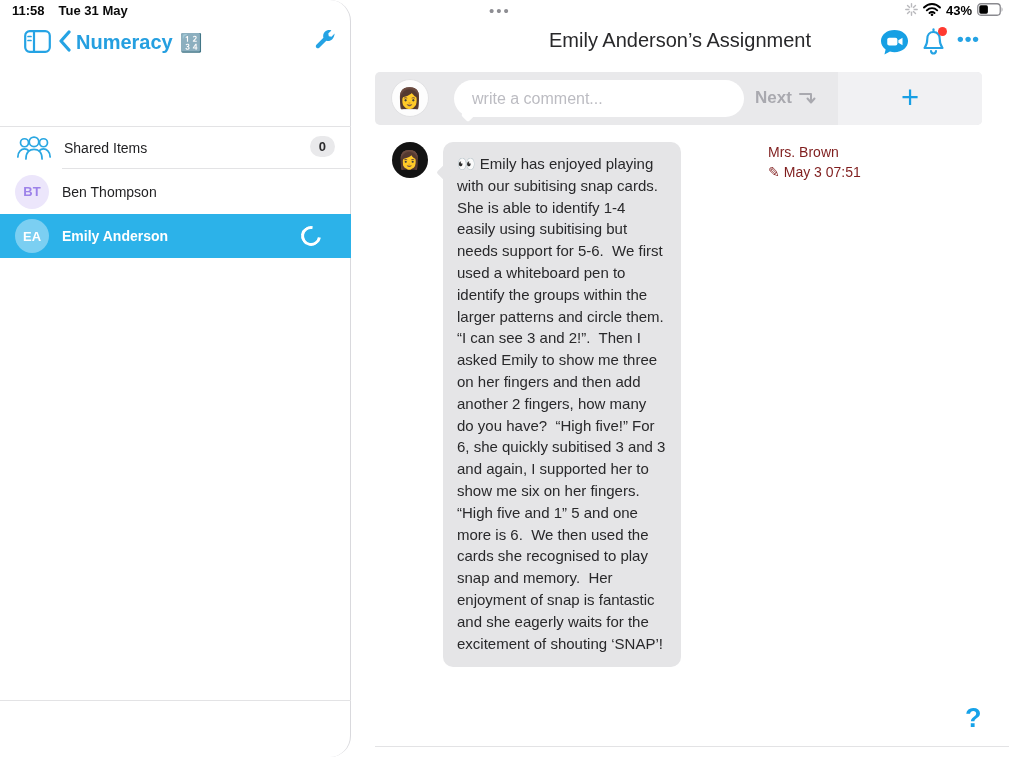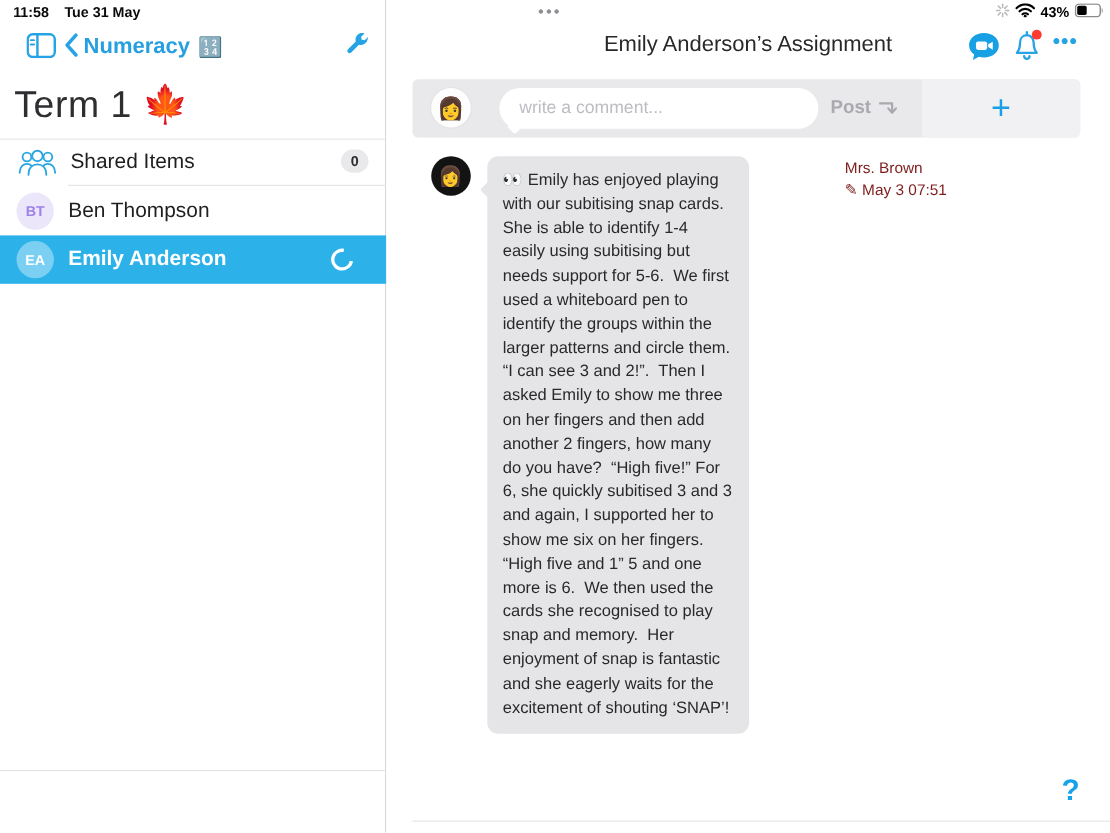--- a/index.html
+++ b/index.html
@@ -2,30 +2,30 @@
 <html><head>
 <meta charset="utf-8">
 <style>
   * { margin:0; padding:0; box-sizing:border-box; }
   html,body { width:1009px; height:757px; overflow:hidden; background:#fff;
               font-family:"Liberation Sans", sans-serif; }
   .abs { position:absolute; }
 
   
   #sidebar { position:absolute; left:0; top:0; width:351px; height:757px;
-             background:#fff; border-right:1px solid #d9d9dd; }
+             background:#fff; border-right:1px solid #d9d9dd;border-radius:21px; }
   .status-left { left:12px; top:3px; font-size:13px; font-weight:700; color:#0a0a0a; }
   .status-left span { margin-right:14px; }
   .nav-row { left:0; top:26px; width:351px; height:36px; }
   .back-label { position:absolute; left:76px; top:5px; font-size:20px; font-weight:700; color:#259fe0; }
   .subject-emoji { position:absolute; left:180px; top:6px; font-size:18px; }
   .term-title { left:13px; top:74px; font-size:34px; color:#2e2e30; letter-spacing:.5px; }
   .divider { position:absolute; height:1px; background:#e3e3e5; }
   .row { position:absolute; left:0; width:351px; display:flex; align-items:center; }
-  .row-label { font-size:19px; color:#1f1f21; }
+  .row-label { font-size:14px; color:#1f1f21; }
   .count-badge { position:absolute; right:16px; top:9px; background:#e9e9eb; color:#2c2c2e;
                  font-size:13px; font-weight:700; padding:3px 9px; border-radius:11px; }
   .avatar-s { width:34px; height:34px; border-radius:50%; display:flex; align-items:center;
               justify-content:center; font-size:13px; font-weight:700; flex:0 0 auto; }
   .bt-avatar { background:#ece6fb; color:#9d82e9; margin:0 13px 0 15px; }
   .ea-avatar { background:#7bcff2; color:#fff; margin:0 13px 0 15px; }
   .selected-row { background:#2cb2e9; }
   .selected-row .row-label { color:#fff; font-weight:700; }
   .spinner { position:absolute; right:30px; width:20px; height:20px; border-radius:50%;
              border:3px solid #fff; border-right-color:transparent; transform:rotate(-35deg); }
@@ -97,21 +97,20 @@
     <svg class="abs" style="left:58px;top:4px" width="13" height="22" viewBox="0 0 13 22">
       <polyline points="11,2 3,11 11,20" fill="none" stroke="#25a3e4" stroke-width="3.2" stroke-linecap="round" stroke-linejoin="round"></polyline>
     </svg>
     <span class="back-label">Numeracy</span>
     <span class="subject-emoji">🔢</span>
     <svg class="abs" style="left:313px;top:2px" width="24" height="24" viewBox="0 0 24 24">
       <path d="M21.6 5.6 L18.5 8.7 L15.8 8.2 L15.3 5.5 L18.4 2.4 C16.2 1.6 13.6 2.1 11.9 3.8 C10.3 5.4 9.8 7.7 10.4 9.8 L3.4 16.8 C2.6 17.6 2.6 18.9 3.4 19.7 C4.2 20.5 5.5 20.5 6.3 19.7 L13.3 12.7 C15.4 13.3 17.7 12.8 19.3 11.2 C21 9.5 21.5 7 21.6 5.6 Z" fill="#25a3e4"></path>
     </svg>
   </div>
 
-  <div class="abs term-title">Term 1 🍁</div>
 
   <div class="divider" style="left:0;top:126px;width:351px"></div>
 
   <div class="row" style="top:127px;height:41px">
     <svg style="margin:0 11px 0 15px" width="38" height="27" viewBox="0 0 40 28">
       <circle cx="10" cy="9" r="4.2" fill="#fff" stroke="#2aa7e2" stroke-width="1.8"></circle>
       <path d="M3 24 C3 18 7 15.5 10 15.5 C13 15.5 17 18 17 24" fill="#fff" stroke="#2aa7e2" stroke-width="1.8" stroke-linecap="round"></path>
       <circle cx="30" cy="9" r="4.2" fill="#fff" stroke="#2aa7e2" stroke-width="1.8"></circle>
       <path d="M23 24 C23 18 27 15.5 30 15.5 C33 15.5 37 18 37 24" fill="#fff" stroke="#2aa7e2" stroke-width="1.8" stroke-linecap="round"></path>
       <circle cx="20" cy="8" r="5" fill="#fff" stroke="#2aa7e2" stroke-width="1.8"></circle>
@@ -184,21 +183,21 @@
 <div class="abs hdr-ellipsis">•••</div>
 
 <div id="comment-bar">
   <div class="plus-section">
     <span class="plus-label">+</span>
   </div>
   <div class="bar-avatar">👩</div>
   <div class="input-tail"></div>
   <input class="comment-input" type="text" placeholder="write a comment..." style="">
   <div class="post-btn">
-    <span class="post-label">Post</span>
+    <span class="post-label">Next</span>
     <svg width="18" height="16" viewBox="0 0 18 16">
       <path d="M2 4 L13 4 L13 12" fill="none" stroke="#a9a9af" stroke-width="2" stroke-linecap="round" stroke-linejoin="round"></path>
       <path d="M9.5 8.5 L13 12.5 L16.5 8.5" fill="none" stroke="#a9a9af" stroke-width="2" stroke-linecap="round" stroke-linejoin="round"></path>
     </svg>
   </div>
 </div>
 
 <div class="abs thread-avatar">👩</div>
 
 <div class="abs bubble">

